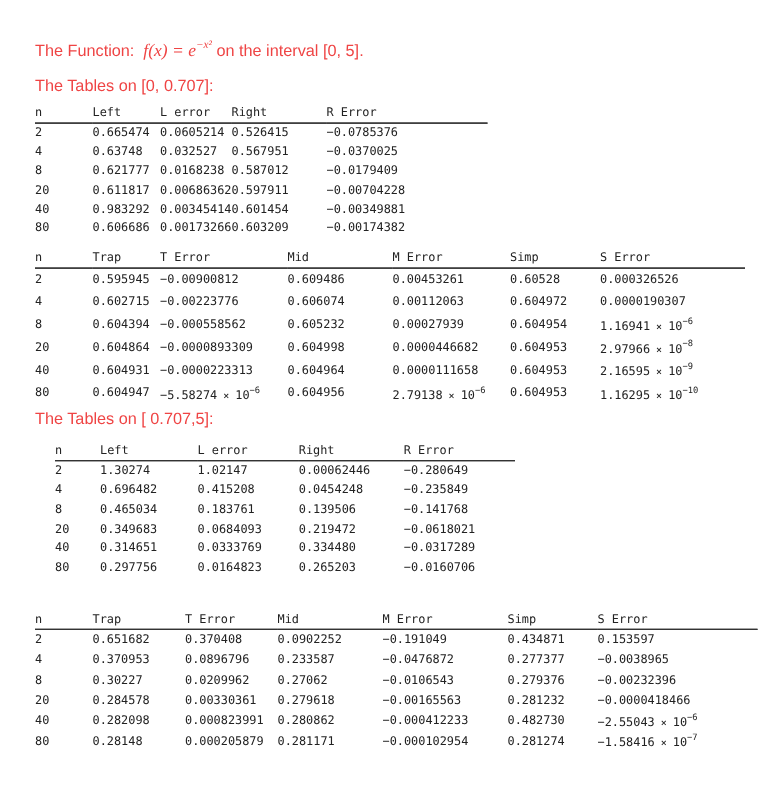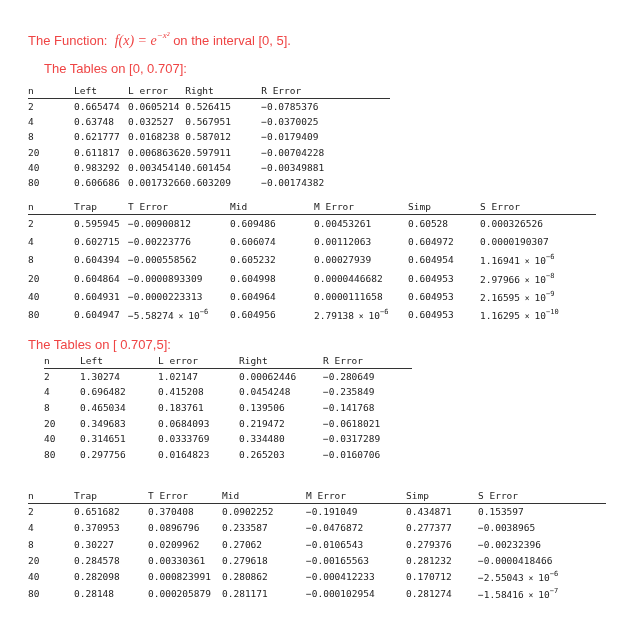--- a/index.html
+++ b/index.html
@@ -16,21 +16,21 @@
 </style>
 </head>
 <body>
 
 <div class="para" style="left:28px; top:30px;">
   <span>The Function:</span>
   <span class="math">&nbsp;<i>f(x) = e</i><span class="sup">−x²</span></span>
   <span>on the interval [0, 5].</span>
 </div>
 
-<div class="para" style="left:44px; top:61px;text-align:right;">The Tables on [0, 0.707]:</div>
+<div class="para" style="left:28px; top:61px;text-align:right;">The Tables on [0, 0.707]:</div>
 
 <table class="tbl" style="left:28px; top:85px; width:362px;">
     <thead>
       <tr>
         <th style="width: 46px;">n</th>
         <th style="width: 54px;">Left</th>
         <th style="width: 54px;">L error</th>
         <th style="width: 76px;">Right</th>
         <th>R Error</th>
       </tr>
@@ -144,21 +144,21 @@
         <td>0.604947</td>
         <td><span>−5.58274</span><span class="times"> × </span><span>10</span><span class="exp">−6</span></td>
         <td>0.604956</td>
         <td><span>2.79138</span><span class="times"> × </span><span>10</span><span class="exp">−6</span></td>
         <td>0.604953</td>
         <td><span>1.16295</span><span class="times"> × </span><span>10</span><span class="exp">−10</span></td>
       </tr>
     </tbody>
   </table>
 
-<div class="para" style="left:28px; top:327px;margin-top:10px;">The Tables on [ 0.707,5]:</div>
+<div class="para" style="left:28px; top:327px;">The Tables on [ 0.707,5]:</div>
 
 <table class="tbl" style="left:44px; top:355px; width:368px;">
     <thead>
       <tr>
         <th style="width: 36px;">n</th>
         <th style="width: 78px;">Left</th>
         <th style="width: 81px;">L error</th>
         <th style="width: 84px;">Right</th>
         <th>R Error</th>
       </tr>
@@ -257,21 +257,21 @@
         <td>−0.00165563</td>
         <td>0.281232</td>
         <td>−0.0000418466</td>
       </tr>
       <tr style="height: 16.3px;">
         <td>40</td>
         <td>0.282098</td>
         <td>0.000823991</td>
         <td>0.280862</td>
         <td>−0.000412233</td>
-        <td>0.170712</td>
+        <td>0.482730</td>
         <td><span>−2.55043</span><span class="times"> × </span><span>10</span><span class="exp">−6</span></td>
       </tr>
       <tr style="height: 16.3px;">
         <td>80</td>
         <td>0.28148</td>
         <td>0.000205879</td>
         <td>0.281171</td>
         <td>−0.000102954</td>
         <td>0.281274</td>
         <td><span>−1.58416</span><span class="times"> × </span><span>10</span><span class="exp">−7</span></td>

